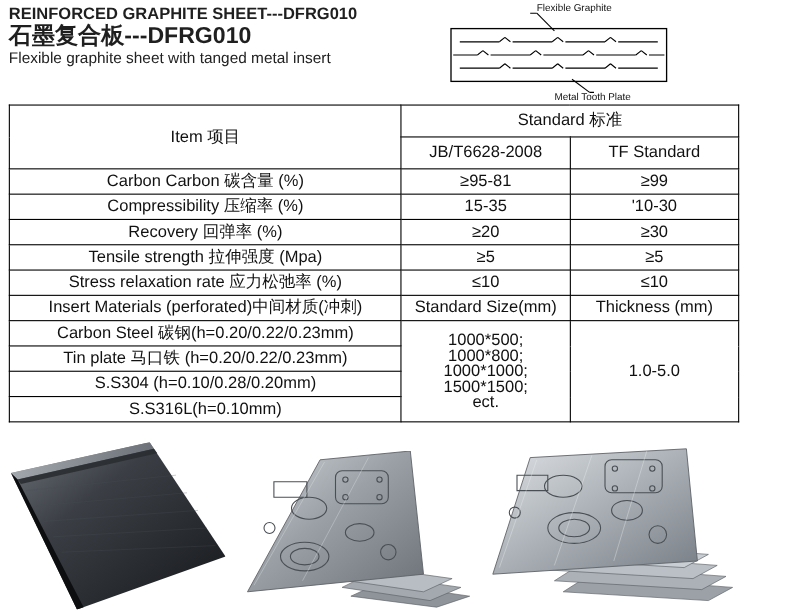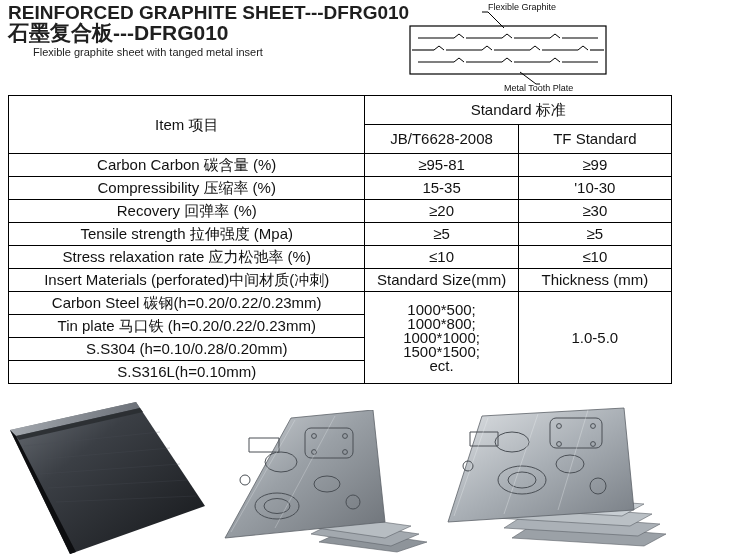--- a/index.html
+++ b/index.html
@@ -22,42 +22,41 @@
   }
 
   
   .header {
     position: absolute;
     left: 8px;
     top: 4px;
     width: 400px;
   }
   .title-en {
-    font-size: 19px;
+    font-size: 15px;
     font-weight: bold;
     color: #1f1f1f;
     letter-spacing: 0px;
     line-height: 18px;
     white-space: nowrap;
   }
   .title-cn {
     font-size: 21px;
     font-weight: bold;
     color: #1f1f1f;
     line-height: 19px;
     margin-top: 1px;
     white-space: nowrap;
   }
   .subtitle-en {
-    font-size: 11px;
+    font-size: 14px;
     color: #222222;
     line-height: 15px;
     margin-top: 3px;
     white-space: nowrap;
-    margin-left: 25px;
   }
   .subtitle-cn {
     font-size: 11px;
     color: #222222;
     line-height: 15px;
     white-space: nowrap;
   }
   .spec-heading {
     font-size: 14px;
     color: #2e74b5;

